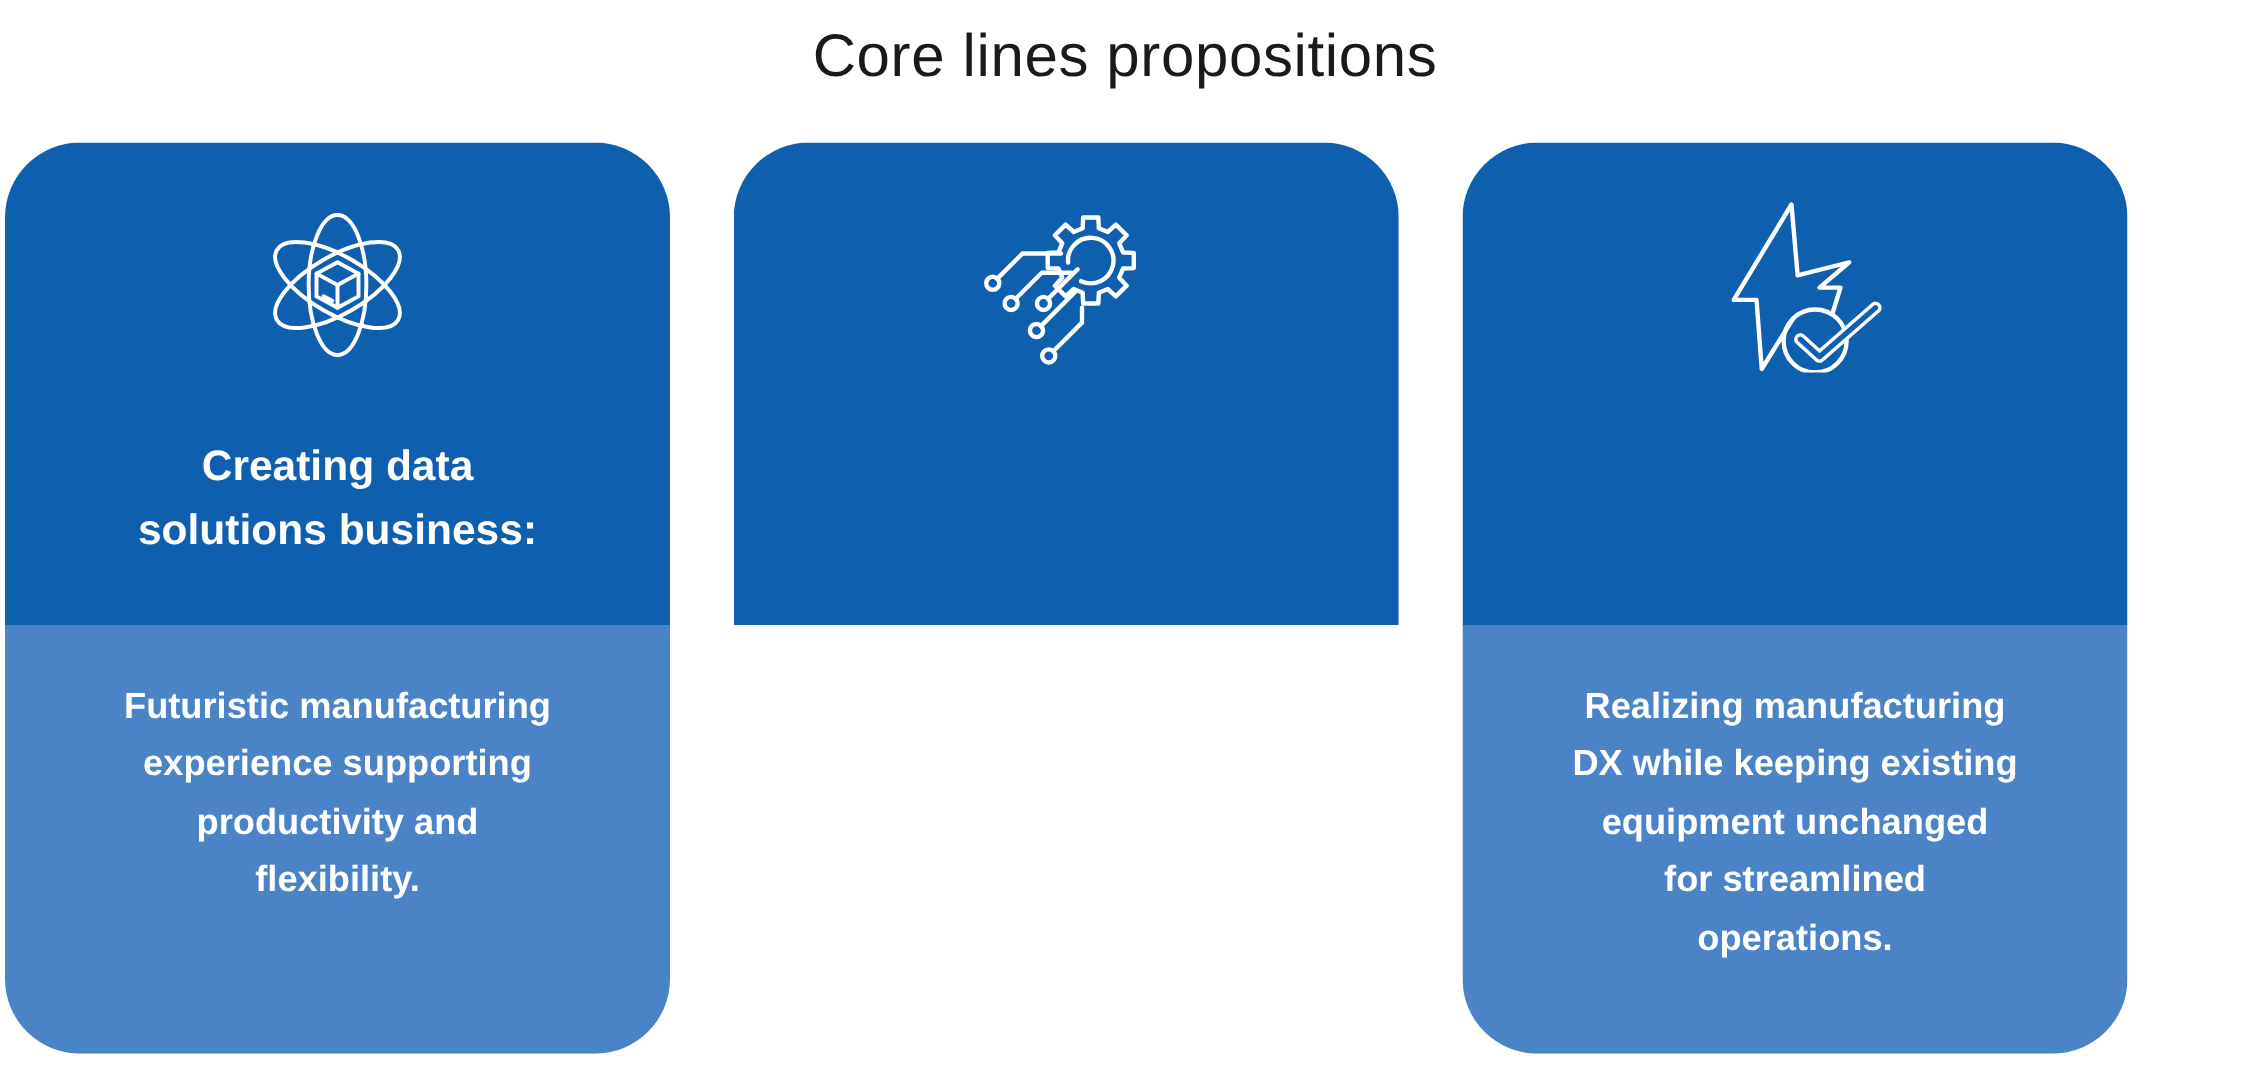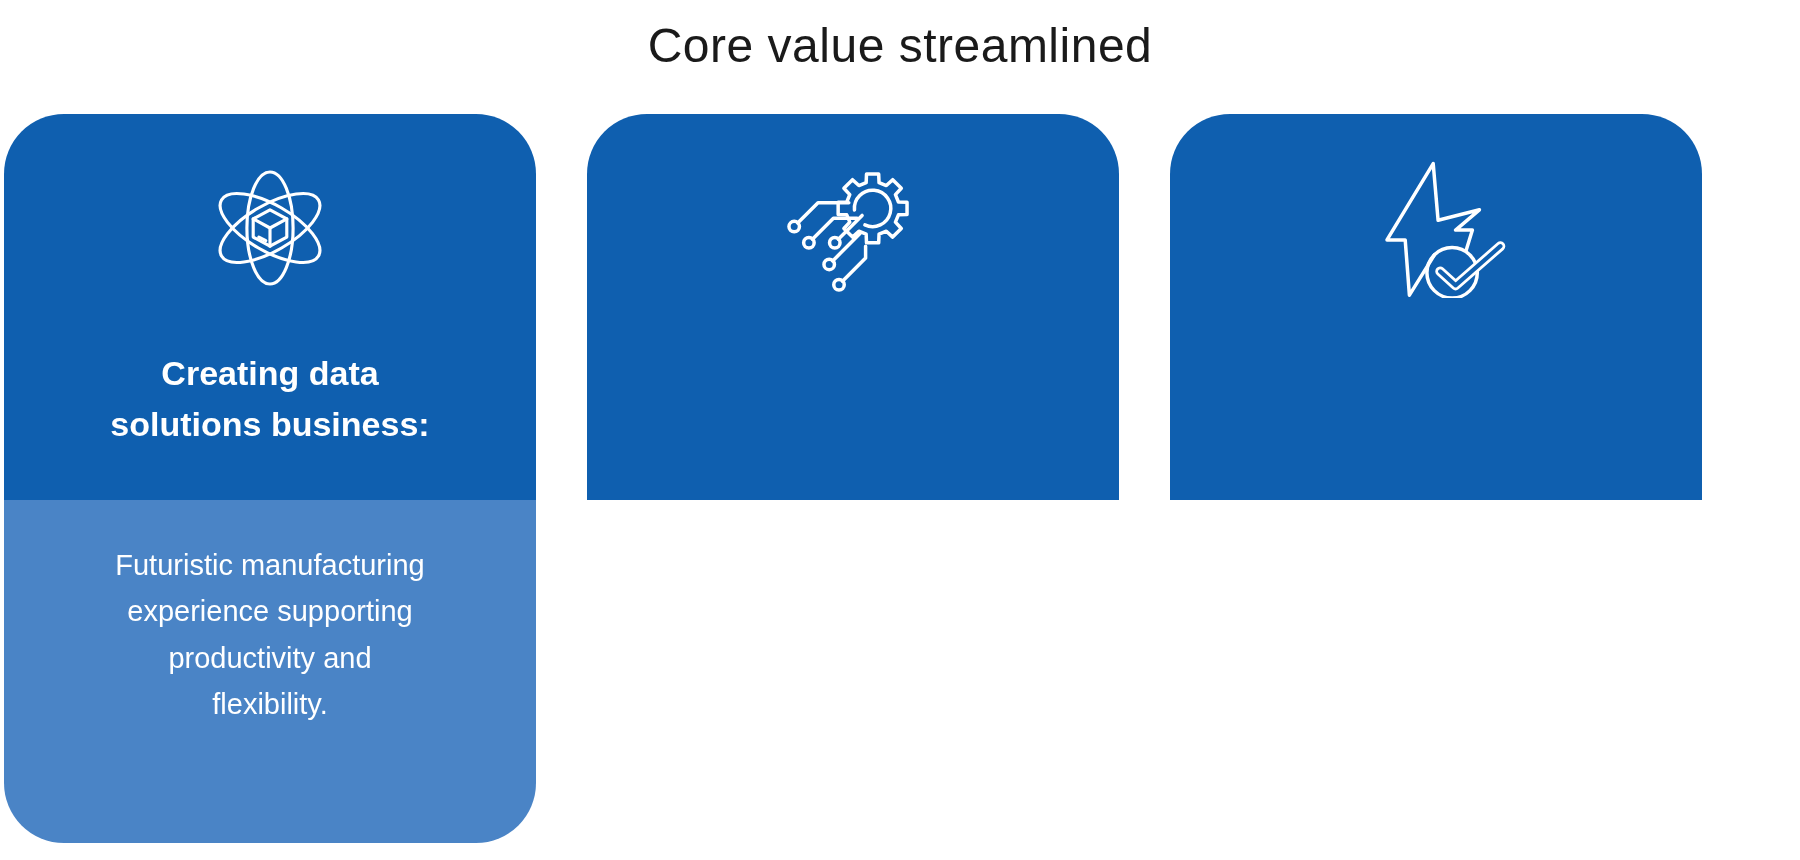--- a/index.html
+++ b/index.html
@@ -28,34 +28,34 @@
   .icon-box svg { width:140px; height:140px; display:block; }
   .card-title {
     flex:1; display:flex; align-items:center; justify-content:center;
     padding:0 18px; text-align:center; white-space:pre-line;
     font-size:34px; font-weight:700; line-height:1.5;
     color:var(--card-text,#ffffff);
   }
   .card-body {
     flex:1; background:var(--card-body-bg,#4a84c6);
     padding:42px 56px 0; text-align:center; white-space:pre-line;
-    font-size:29px; font-weight:400; line-height:1.6;
+    font-size:29px; font-weight:700; line-height:1.6;
     color:var(--card-text,#ffffff);
   }
   .stroke { fill:none; stroke:var(--icon-stroke,#ffffff); stroke-width:5; stroke-linecap:round; stroke-linejoin:round; }
   .stroke-thin { fill:none; stroke:var(--icon-stroke,#ffffff); stroke-width:4.5; stroke-linecap:round; stroke-linejoin:round; }
   .check-outer { fill:none; stroke:var(--icon-stroke,#ffffff); stroke-width:14; stroke-linecap:round; stroke-linejoin:round; }
   .check-inner { fill:none; stroke:var(--card-header-bg,#0f5faf); stroke-width:6; stroke-linecap:round; stroke-linejoin:round; }
 </style>
 </head>
 <body>
 
 <div class="page">
 
-  <div class="title">Core value streamlined</div>
+  <div class="title">Core lines propositions</div>
 
   <div class="cards">
 
     <div class="card">
       <div class="card-top">
         <div class="icon-box">
           <svg viewBox="0 0 200 200" aria-hidden="true">
             <ellipse class="stroke-thin" cx="100" cy="100" rx="33" ry="80"></ellipse>
             <ellipse class="stroke-thin" cx="100" cy="100" rx="33" ry="80" transform="rotate(60 100 100)"></ellipse>
             <ellipse class="stroke-thin" cx="100" cy="100" rx="33" ry="80" transform="rotate(-60 100 100)"></ellipse>
@@ -99,16 +99,21 @@
       <div class="card-top">
         <div class="icon-box">
           <svg viewBox="0 0 200 200" aria-hidden="true">
             <path class="stroke" d="M98 138 L62 196 L56 117 L30 117 L96 8 L103 89 L162 74 L128 103 L152 103 L143 132"></path>
             <circle class="stroke" cx="123" cy="164" r="36"></circle>
             <path class="check-outer" d="M106 162 L128 182 L192 126"></path>
             <path class="check-inner" d="M106 162 L128 182 L192 126"></path>
           </svg>
         </div>
       </div>
+      <div class="card-body">Realizing manufacturing
+DX while keeping existing
+equipment unchanged
+for streamlined
+operations.</div>
     </div>
 
   </div>
 </div>
 
 </body></html>

